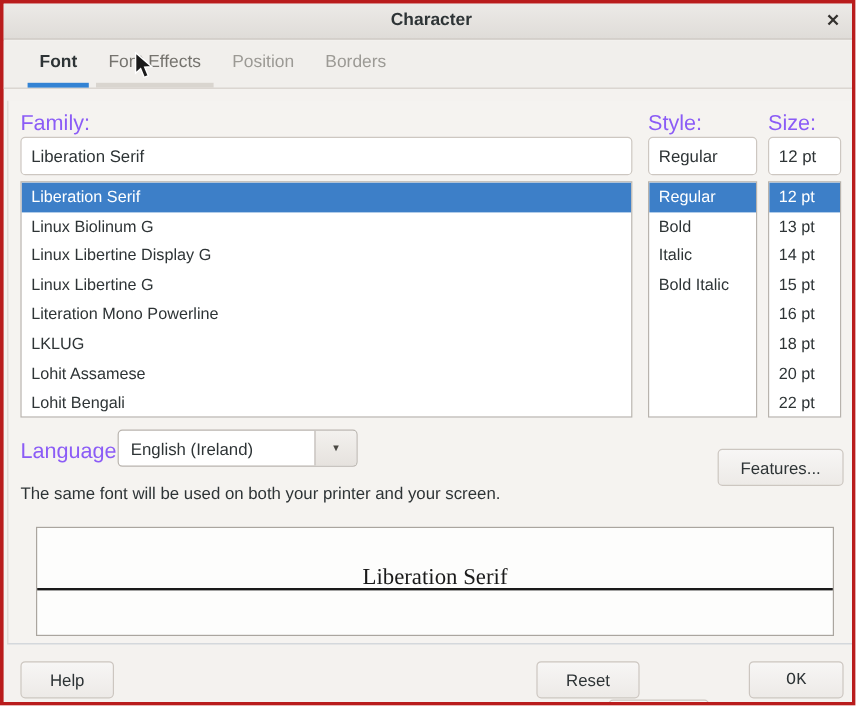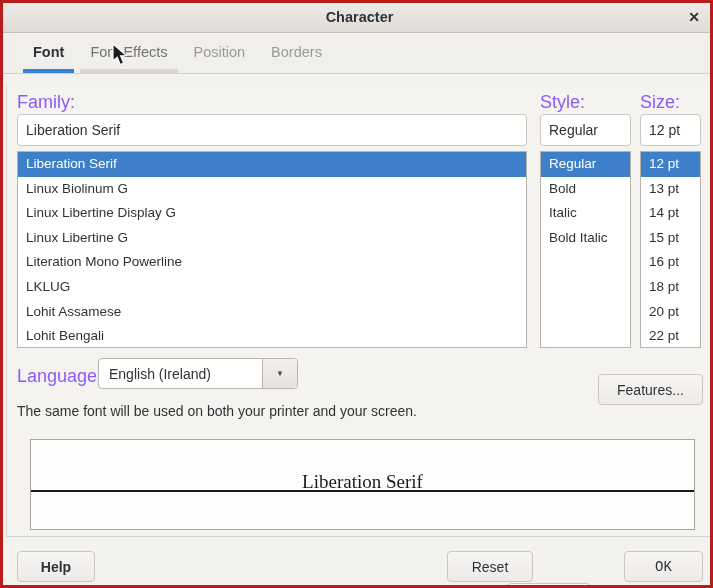--- a/index.html
+++ b/index.html
@@ -174,21 +174,21 @@
 
   <button class="btn" style="left:595px; top:355px; width:105px;margin-top:16px;">Features...</button>
 
   <div class="info-text">The same font will be used on both your printer and your screen.</div>
 
   <div class="preview">
     <div class="baseline"></div>
     <div class="sample">Liberation Serif</div>
   </div>
 
-  <button class="btn" style="left:14px; top:548px; width:78px;font-weight:bold;">Help</button>
+  <button class="btn" style="left:14px; top:548px; width:78px;">Help</button>
   <button class="btn" style="left:444px; top:548px; width:86px;">Reset</button>
   <button class="btn" style="left:504px; top:548px; width:84px;margin-top:32px;">Cancel</button>
   <button class="btn" style="left:621px; top:548px; width:79px;font-family:Liberation Mono, monospace;">OK</button>
 
   <svg class="cursor" viewBox="0 0 17 24">
     <path d="M2 1 L2 18 L6.2 14.2 L9.2 21.5 L12.6 20 L9.6 12.9 L15.4 12.6 Z" fill="#1b1b1b" stroke="#ffffff" stroke-width="1.2"></path>
   </svg>
 
 </div>
 

